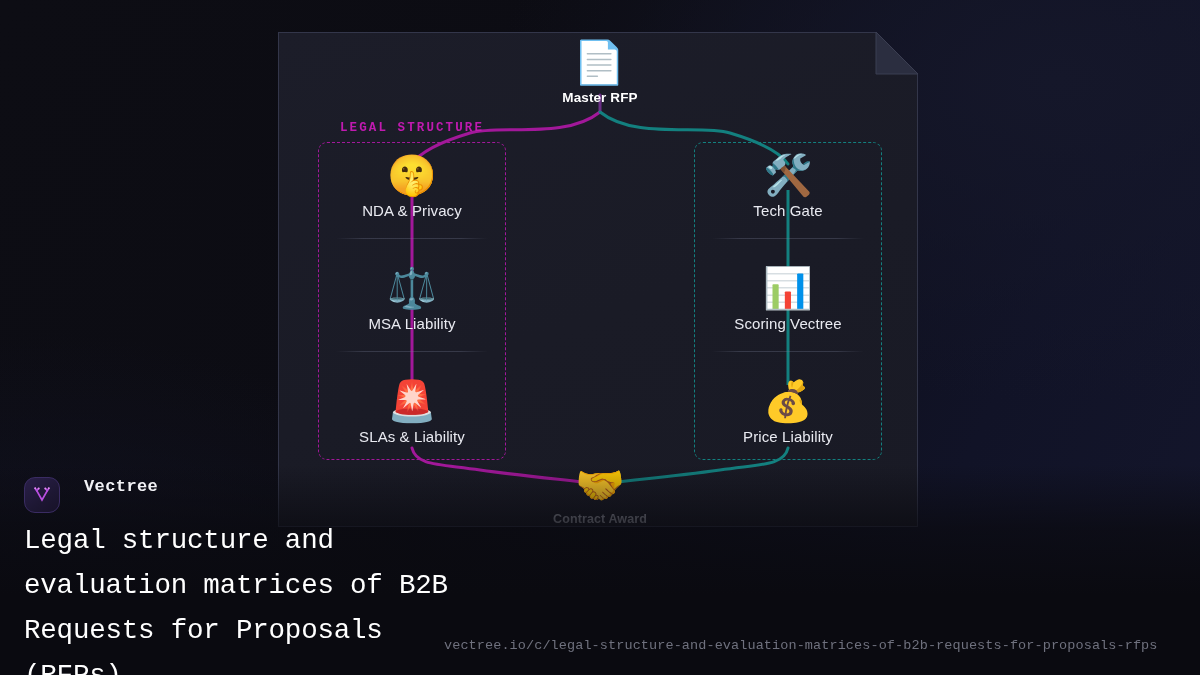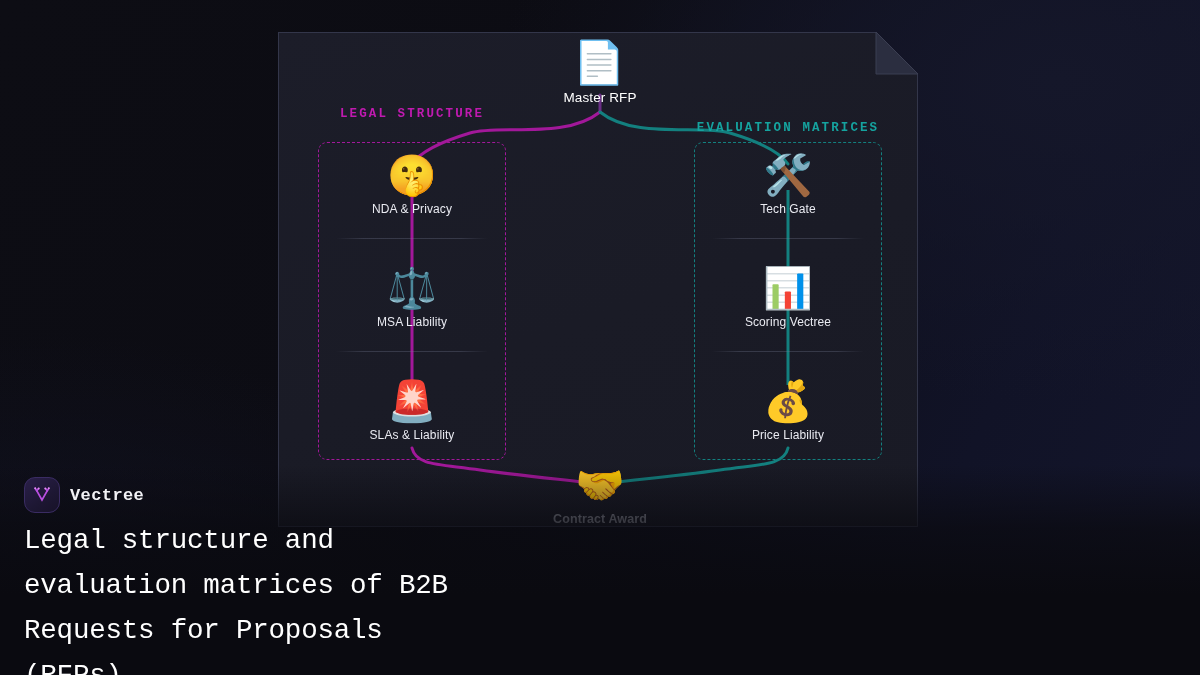--- a/index.html
+++ b/index.html
@@ -38,26 +38,26 @@
     position:absolute;width:150px;text-align:center;
     transform:translateX(-75px);
   }
   .node .glyph{
     font-size:40px;line-height:46px;height:46px;
     display:block;
     font-family:"DejaVu Sans", sans-serif;
   }
   .node .lbl{
     display:block;margin-top:4px;
-    font-size:12px;color:#e9eaf1;letter-spacing:.1px;
+    font-size:15px;color:#e9eaf1;letter-spacing:.1px;
     font-family:"Liberation Sans", sans-serif;
     white-space:nowrap;
   }
   .node.root .glyph{font-size:42px;}
-  .node.root .lbl{font-weight:normal;font-size:13.5px;color:#ffffff;}
+  .node.root .lbl{font-weight:bold;font-size:13.5px;color:#ffffff;}
   .node.leafend .lbl{color:#8d8f9b;font-weight:bold;font-size:12.5px;}
 
   
   .group-box{
     position:absolute;border-radius:9px;border:1px dashed;box-sizing:border-box;
   }
   .group-box.left{border-color:#a2189a;}
   .group-box.right{border-color:#13807f;}
   .group-title{
     position:absolute;width:260px;text-align:center;
@@ -72,21 +72,21 @@
     position:absolute;height:1px;
     background:linear-gradient(90deg,rgba(120,125,150,0) 0%,rgba(120,125,150,.30) 18%,rgba(120,125,150,.30) 82%,rgba(120,125,150,0) 100%);
   }
 
   
   #bottom-scrim{
     position:absolute;left:0;bottom:0;width:1200px;height:210px;
     background:linear-gradient(180deg,rgba(10,10,16,0) 0%,rgba(10,10,16,.72) 30%,#0a0a10 62%,#0a0a10 100%);
   }
   #brand{
-    position:absolute;left:24px;top:477px;display:flex;align-items:center;gap:10px;
+    position:absolute;left:24px;top:477px;display:flex;gap:24px;
   }
   #logo{
     width:34px;height:34px;border-radius:11px;
     background:linear-gradient(145deg,#2a1f49 0%,#1d1733 60%,#171228 100%);
     border:1px solid #3a2c63;
     display:flex;align-items:center;justify-content:center;
   }
   #brand-name{
     font-family:"Liberation Mono", monospace;
     font-size:17px;font-weight:bold;color:#f2f2f6;letter-spacing:.4px;
@@ -130,22 +130,21 @@
     <path d="M788,302 L788,385" stroke="#13807f" stroke-width="3" fill="none"></path>
 
     <path d="M412,448 C 416,466 440,464 480,470 C 530,477 570,480 600,484" stroke="#a2189a" stroke-width="3" fill="none" stroke-linecap="round"></path>
 
     <path d="M788,448 C 784,466 760,464 720,470 C 670,477 630,480 600,484" stroke="#13807f" stroke-width="3" fill="none" stroke-linecap="round"></path>
   </svg>
 
   <div class="group-box left" style="left:318px;top:142px;width:188px;height:318px;"></div>
   <div class="group-box right" style="left:694px;top:142px;width:188px;height:318px;"></div>
 
-  <div class="group-title left" style="left:412px;top:107px;">LEGAL STRUCTURE</div>
-  <div class="group-title right" style="left:788px;top:121px;">EVALUATION MATRICES</div>
+  <div class="group-title left" style="left:412px;top:121px;">LEGAL STRUCTURE</div>
 
   <div class="cell-div" style="left:336px;top:238px;width:152px;"></div>
   <div class="cell-div" style="left:336px;top:351px;width:152px;"></div>
   <div class="cell-div" style="left:712px;top:238px;width:152px;"></div>
   <div class="cell-div" style="left:712px;top:351px;width:152px;"></div>
 
   <div class="node root" style="left:600px;top:40px;">
     <span class="glyph">📄</span>
     <span class="lbl">Master RFP</span>
   </div>
@@ -198,14 +197,15 @@
           <circle cx="8.4" cy="4.9" r="1.05"></circle>
           <circle cx="19.4" cy="4.6" r="1.05"></circle>
           <circle cx="15.6" cy="4.9" r="1.05"></circle>
         </g>
       </svg>
     </div>
     <div id="brand-name">Vectree</div>
   </div>
 
   <div id="headline">Legal structure and evaluation matrices of B2B Requests for Proposals (RFPs).</div>
+  <div id="url">vectree.io/c/legal-structure-and-evaluation-matrices-of-b2b-requests-for-proposals-rfps</div>
 
 </div>
 
 </body></html>

